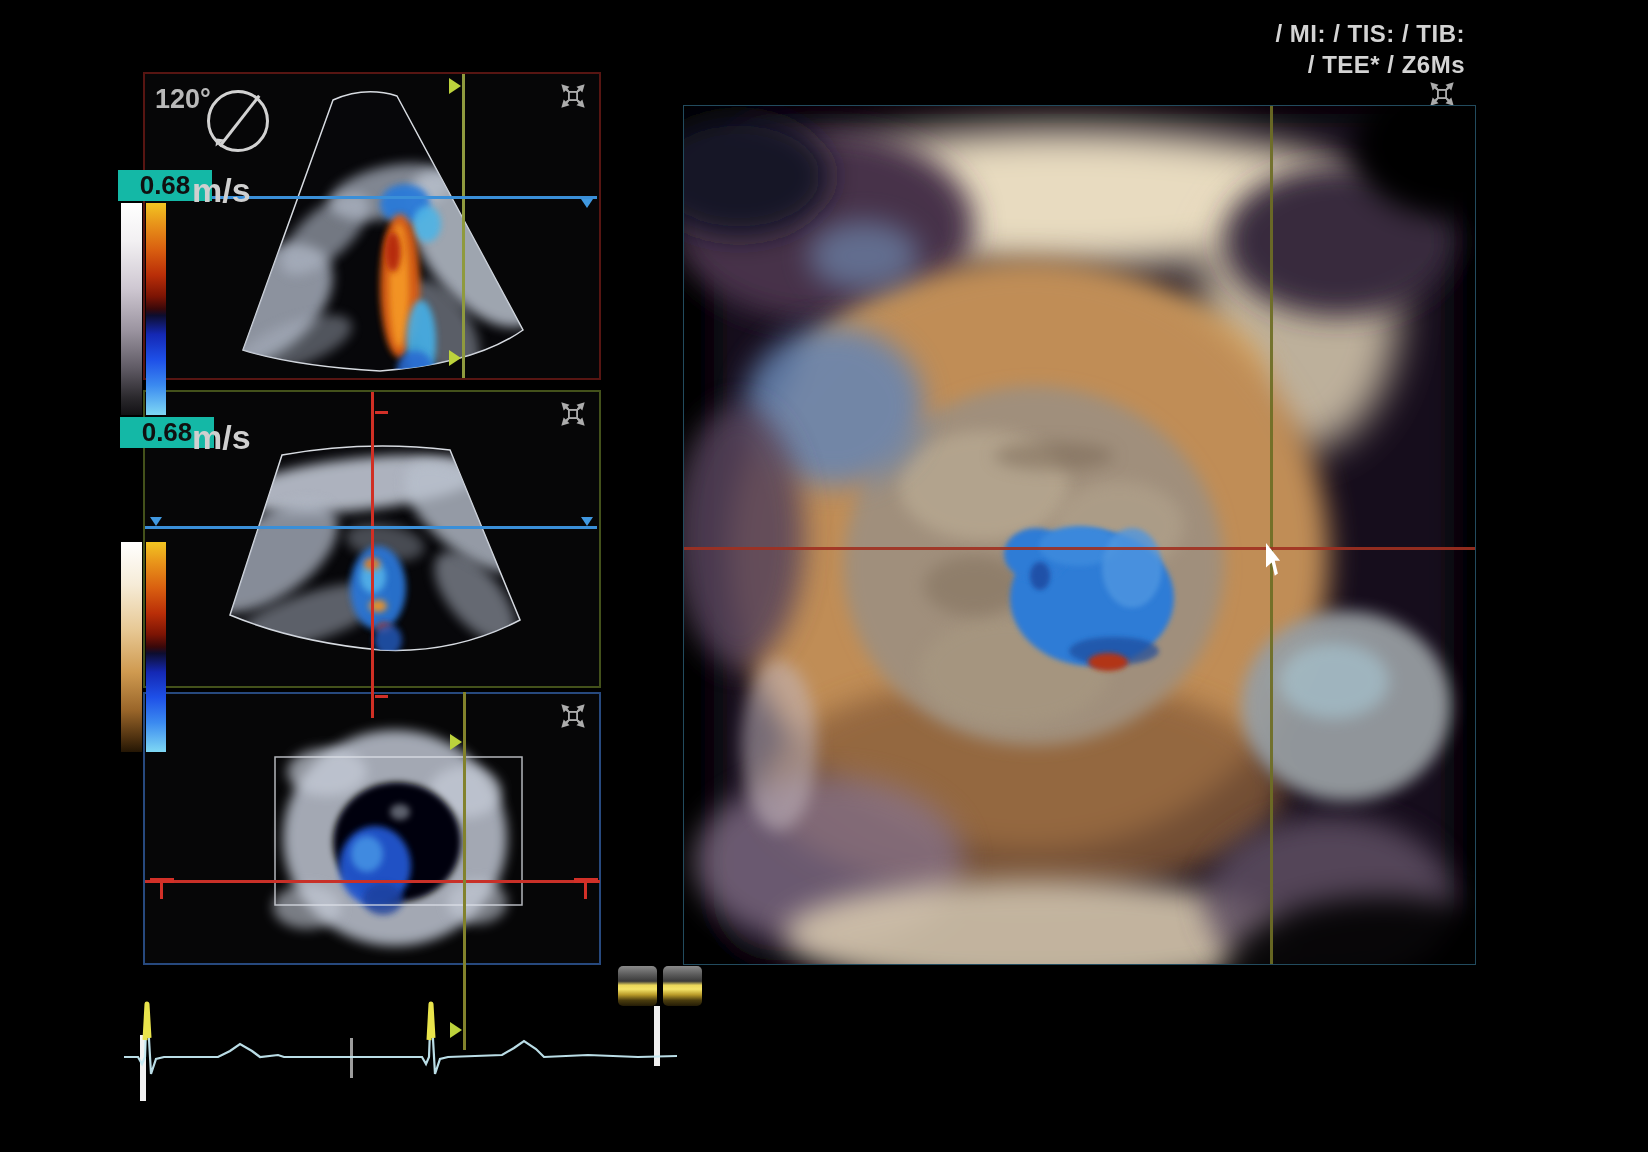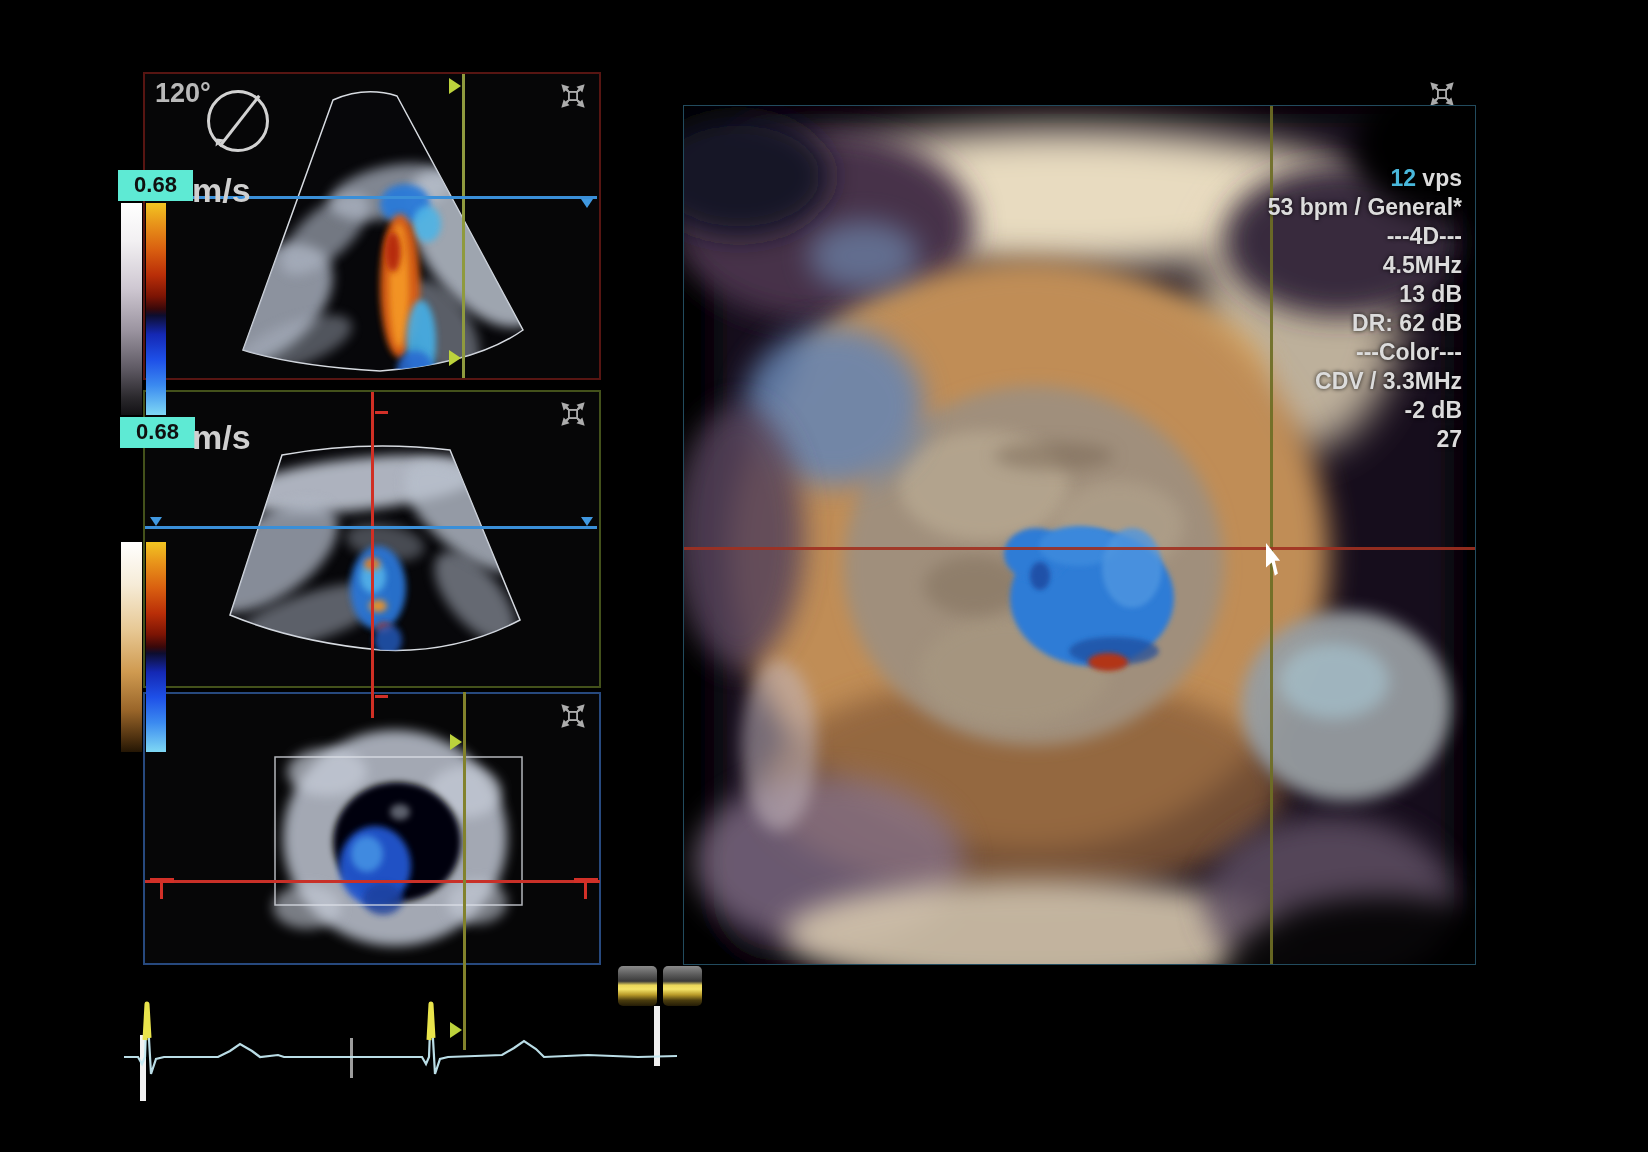--- a/index.html
+++ b/index.html
@@ -16,32 +16,32 @@
   
   .expand { width:28px; height:28px; opacity:.85; }
 
   
   .panel { position:absolute; background:#060607; }
   .panel1 { left:143px; top:72px; width:458px; height:308px; border:2px solid #571512; }
   .panel2 { left:143px; top:390px; width:458px; height:298px; border:2px solid #43511b; }
   .panel3 { left:143px; top:692px; width:458px; height:273px; border:2px solid #27497e; }
   .panel svg.scene { position:absolute; left:0; top:0; }
 
-  .angle-label { position:absolute; left:10px; top:4px; color:#b9b9b9; font-size:27px; font-weight:bold; }
+  .angle-label { position:absolute; left:10px; top:10px; color:#b9b9b9; font-size:27px; font-weight:bold; }
   .dial { position:absolute; left:62px; top:16px; width:62px; height:62px; border:3px solid #d2d2d2;
     border-radius:50%; }
   .dial .slash { position:absolute; left:28px; top:-4px; width:3px; height:64px; background:#d2d2d2;
     transform:rotate(38deg); transform-origin:center; }
   .dial .tip { position:absolute; left:6px; bottom:2px; width:0; height:0;
     border-top:8px solid #d2d2d2; border-right:8px solid transparent; transform:rotate(8deg); }
   .panel-expand { position:absolute; right:12px; top:8px; }
 
   
-  .vel-box { position:absolute; width:75px; height:31px; background:#5eead4; color:#101010;
-    font-size:22px; font-weight:bold; text-align:center; line-height:30px; z-index:30; }
+  .vel-box { position:absolute; width:94px; height:31px; background:#14b8a6; color:#101010;
+    font-size:26px; font-weight:bold; text-align:center; line-height:30px; z-index:30; }
   .vel-unit { position:absolute; color:#cfcfcf; font-size:34px; font-weight:bold; z-index:30; }
 
   
   .strip { position:absolute; width:21px; z-index:25; }
   .strip-gray { background:linear-gradient(180deg,#ffffff 0%,#f2f0f2 18%,#cfc8d2 40%,#9b94a0 60%,#5f5a64 78%,#2a282c 92%,#121114 100%); }
   .strip-tan { background:linear-gradient(180deg,#ffffff 0%,#f6ecd8 20%,#e7c894 42%,#cf9a50 62%,#9a662a 80%,#503210 93%,#241604 100%); }
   .strip-doppler { background:linear-gradient(180deg,#f2c522 0%,#e8931a 10%,#d95f10 22%,#b92e08 34%,#7c1404 44%,#38080a 50%,#0d0d2e 53%,#1428b4 62%,#1e50e8 74%,#3b8af0 86%,#7fd8f4 100%); }
 
   
   .vline { position:absolute; z-index:20; }
@@ -72,20 +72,24 @@
   .render-info { position:absolute; right:13px; top:58px; text-align:right; z-index:15;
     color:#dcdcdc; font-size:23px; font-weight:bold; line-height:29px;
     text-shadow:0 0 4px rgba(0,0,0,.85); }
   .vps-num { color:#49b8dc; }
 </style>
 </head>
 <body>
 
 <div class="screen">
 
+  <div class="status-text">
+    <div>/ MI: / TIS: / TIB:</div>
+    <div>/ TEE* / Z6Ms</div>
+  </div>
   <svg class="expand abs" style="left:1428px; top:80px;" viewBox="0 0 24 24">
     <rect x="8.5" y="8.5" width="7" height="7" fill="none" stroke="#c9c9c9" stroke-width="1.6"></rect>
     <path d="M8 8 L5 5 M16 8 L19 5 M8 16 L5 19 M16 16 L19 19" stroke="#c9c9c9" stroke-width="2"></path>
     <polygon points="2,2 9,4 4,9" fill="#c9c9c9"></polygon>
       <polygon points="22,2 15,4 20,9" fill="#c9c9c9"></polygon>
     <polygon points="2,22 4,15 9,20" fill="#c9c9c9"></polygon>
       <polygon points="22,22 20,15 15,20" fill="#c9c9c9"></polygon>
   </svg>
 
   <div class="panel panel1">
@@ -285,27 +289,15 @@
       <ellipse cx="352" cy="448" rx="32" ry="26" fill="#2e7cd6" filter="url(#f2)"></ellipse>
       <ellipse cx="395" cy="440" rx="40" ry="20" fill="#3a88dc" filter="url(#f2)"></ellipse>
       <ellipse cx="448" cy="462" rx="30" ry="40" fill="#4f96e0" opacity=".8" filter="url(#f2)"></ellipse>
       <ellipse cx="430" cy="545" rx="45" ry="14" fill="#1b4c9c" opacity=".7" filter="url(#f2)"></ellipse>
       <ellipse cx="424" cy="556" rx="20" ry="9" fill="#b23414" filter="url(#f2)"></ellipse>
       <ellipse cx="356" cy="470" rx="10" ry="14" fill="#16348a" opacity=".6" filter="url(#f2)"></ellipse>
     </svg>
     <div class="cross-v"></div>
     <div class="cross-h"></div>
     <div class="cursor"></div>
-    <div class="render-info">
-      <div><span class="vps-num">12</span><span> vps</span></div>
-      <div>53 bpm / General*</div>
-      <div>---4D---</div>
-      <div>4.5MHz</div>
-      <div>13 dB</div>
-      <div>DR: 62 dB</div>
-      <div>---Color---</div>
-      <div>CDV / 3.3MHz</div>
-      <div>-2 dB</div>
-      <div>27</div>
-    </div>
   </div>
 
 </div>
 
 </body></html>

